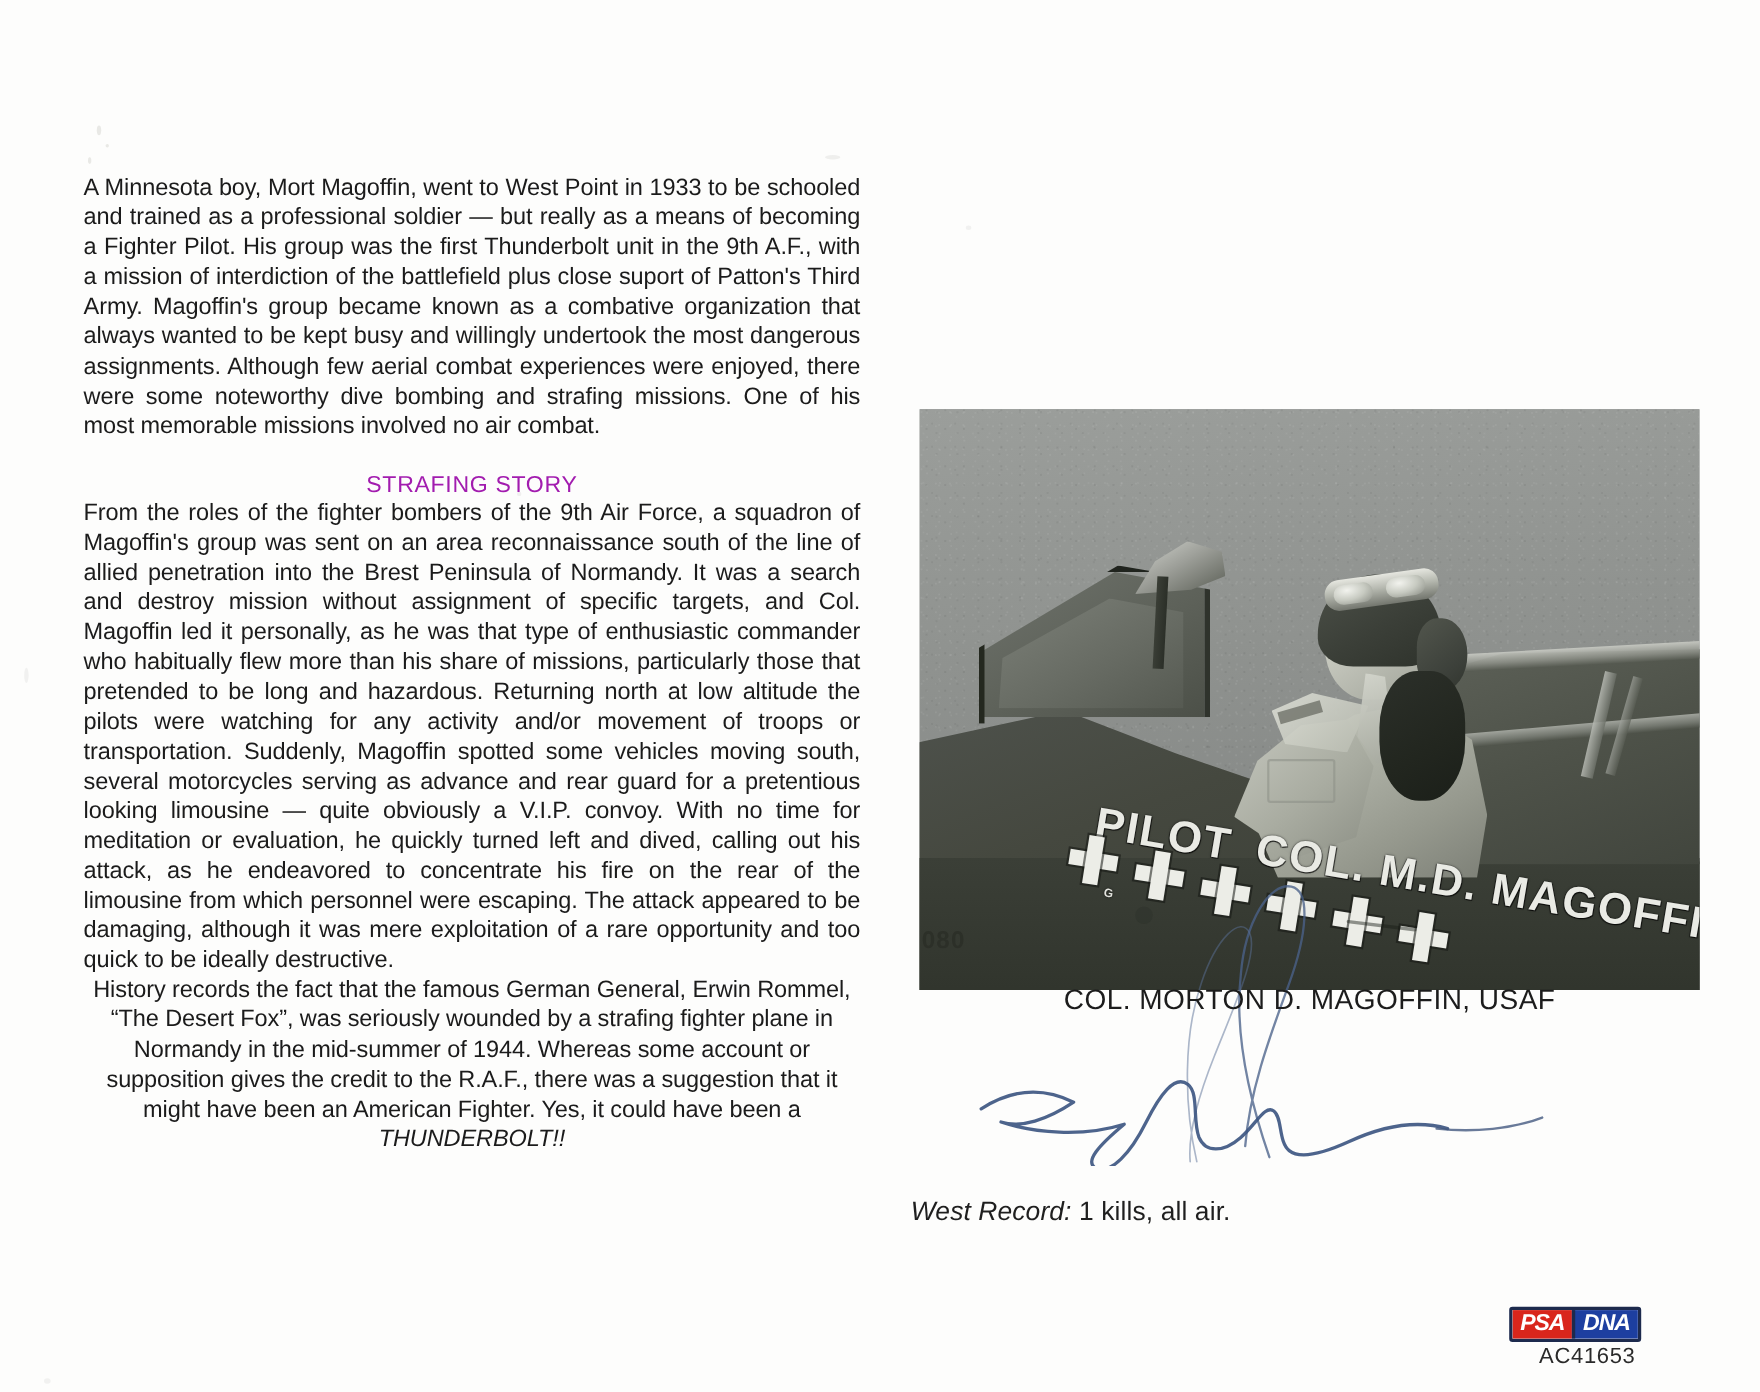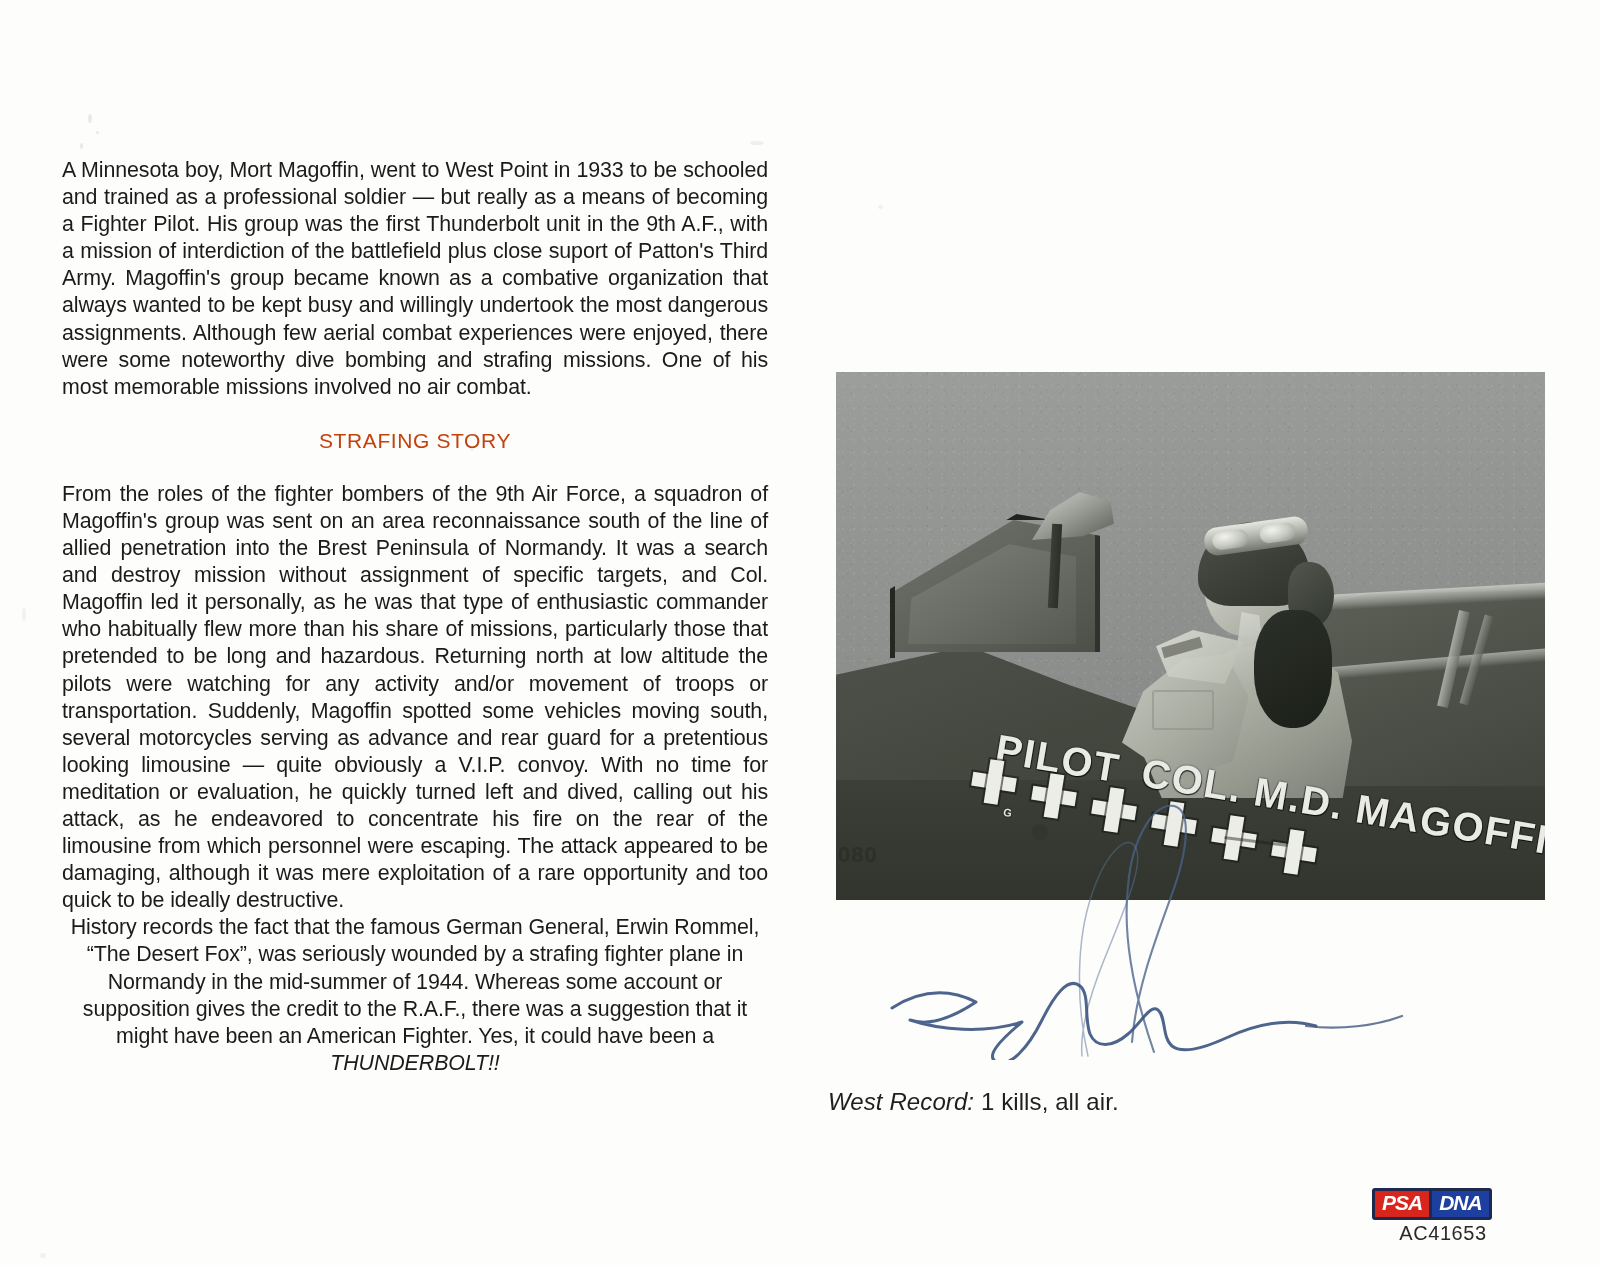--- a/index.html
+++ b/index.html
@@ -25,43 +25,42 @@
   .speck {
     position: absolute;
     background: #d8d8d4;
     border-radius: 50%;
     opacity: .55;
   }
 
   
   #text-column {
     position: absolute;
-    left: 62px;
+    left: 76px;
     top: 157px;
     width: 706px;
   }
 
   .body-par {
     font-size: 21.4px;
     line-height: 27.1px;
     text-align: justify;
     color: #1b1b1b;
     font-weight: 400;
     letter-spacing: -0.1px;
     -webkit-font-smoothing: antialiased;
   }
   .body-par.last-left { text-align: center; }
 
   .section-head {
     font-size: 21px;
     letter-spacing: 0.6px;
-    color: #c2410c;
+    color: #a21caf;
     text-align: center;
     margin-top: 28px;
-    margin-bottom: 28px;
   }
 
   .sub-head {
     font-size: 21px;
     letter-spacing: 0.3px;
     color: #1b1b1b;
     text-align: left;
     margin-top: 30px;
     margin-bottom: 29px;
   }
@@ -611,20 +610,21 @@
                C 104 240, 148 244, 186 232 C 162 252, 150 266, 160 272
                C 174 278, 192 258, 206 230 C 218 206, 232 186, 244 196
                C 254 204, 248 228, 254 244 C 260 258, 276 258, 292 244
                C 306 232, 314 214, 322 220 C 330 226, 326 248, 336 256
                C 346 264, 368 258, 390 248 C 420 234, 452 228, 480 236" fill="none" stroke="#3e5782" stroke-width="3.0" stroke-linecap="round" stroke-linejoin="round" opacity="0.92"></path>
 
       <path d="M470 236 C 504 240, 540 236, 566 226" fill="none" stroke="#43597f" stroke-width="2.2" stroke-linecap="round" opacity="0.8"></path>
     </svg>
   </div>
 
+  <div id="photo-caption">COL. MORTON D. MAGOFFIN, USAF</div>
 
   <div id="tally-record"><span class="lbl">West Record:</span><span>&nbsp;</span><span>1 kills, all air.</span></div>
 
   <div id="psa-dna-logo">
     <div class="cell psa">PSA</div>
     <div class="cell dna">DNA</div>
   </div>
   <div id="cert-serial">AC41653</div>
 
 </div>

